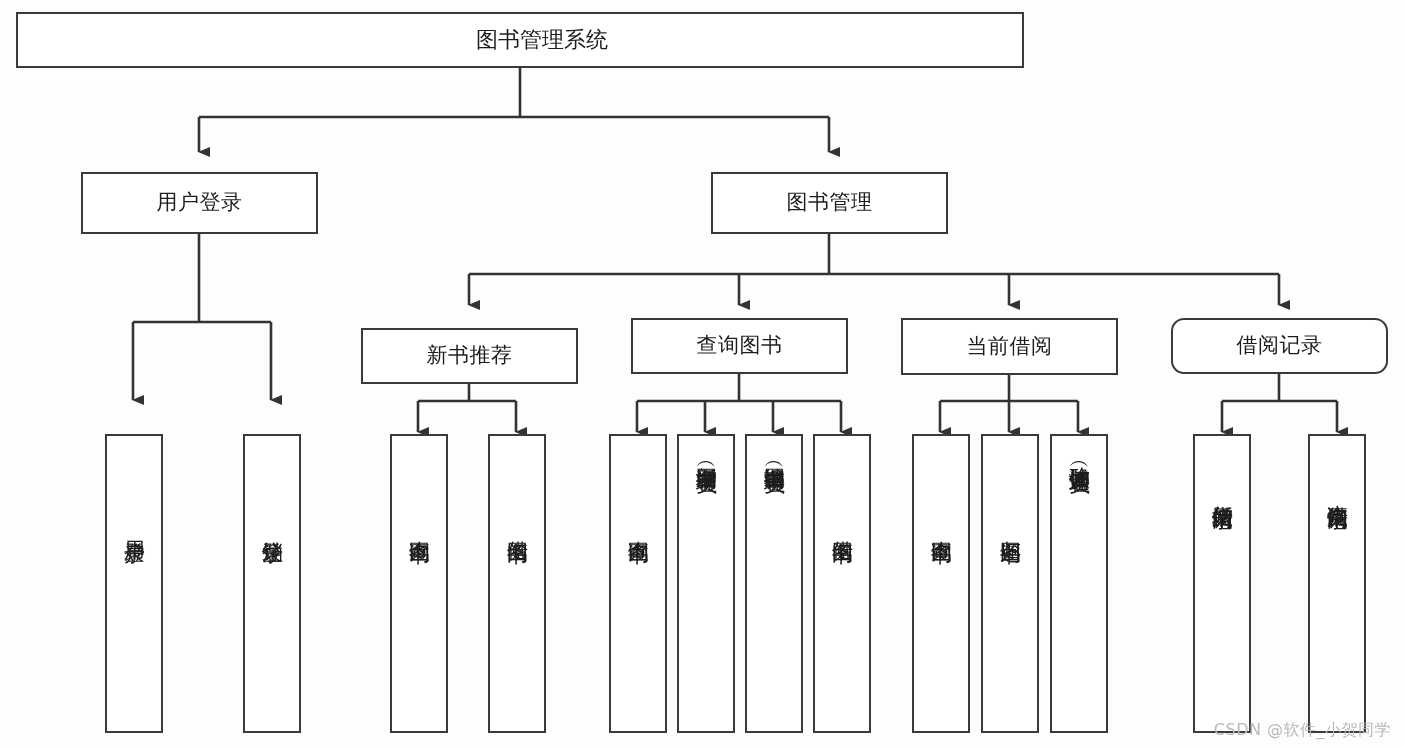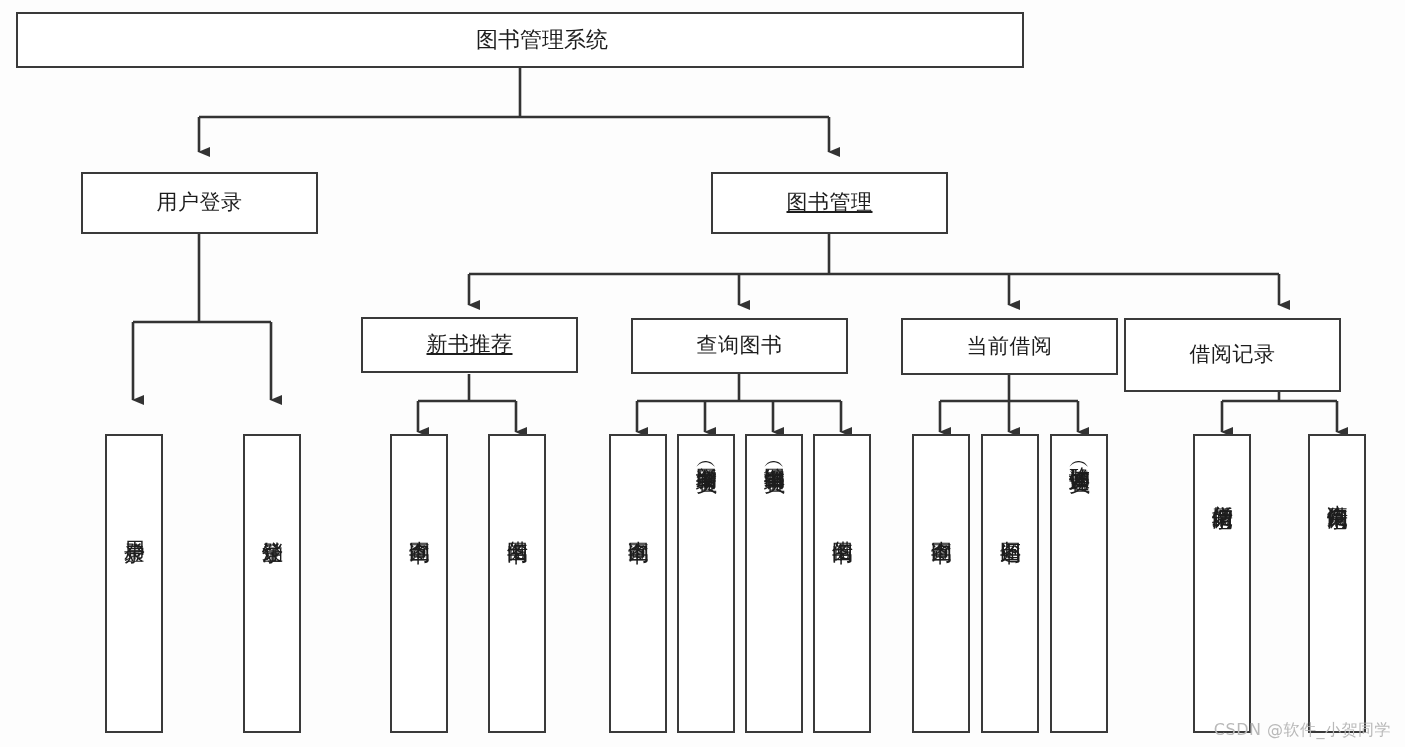--- a/index.html
+++ b/index.html
@@ -134,34 +134,34 @@
     </g>
   </svg>
 
   <div class="node root" style="left:16px; top:12px; width:1008px; height:56px;">
     <span>图书管理系统</span>
   </div>
 
   <div class="node h" style="left:81px; top:172px; width:237px; height:62px;">
     <span>用户登录</span>
   </div>
-  <div class="node h" style="left:711px; top:172px; width:237px; height:62px;text-decoration:underline;">
+  <div class="node h" style="left:711px; top:172px; width:237px; height:62px;">
     <span>图书管理</span>
   </div>
 
-  <div class="node h" style="left:361px; top:317px; width:217px; height:56px;text-decoration:underline;">
+  <div class="node h" style="left:361px; top:328px; width:217px; height:56px;">
     <span>新书推荐</span>
   </div>
   <div class="node h" style="left:631px; top:318px; width:217px; height:56px;">
     <span>查询图书</span>
   </div>
   <div class="node h" style="left:901px; top:318px; width:217px; height:57px;">
     <span>当前借阅</span>
   </div>
-  <div class="node h" style="left:1124px; top:318px; width:217px; height:74px;">
+  <div class="node h" style="left:1171px; top:318px; width:217px; height:56px;border-radius:13px;">
     <span>借阅记录</span>
   </div>
 
   <div class="node leaf leaf-short" style="left:105px; top:434px; width:58px; height:299px;">
     <span class="vtext">用户登录</span>
   </div>
   <div class="node leaf leaf-short" style="left:243px; top:434px; width:58px; height:299px;">
     <span class="vtext">注销登录</span>
   </div>
 

